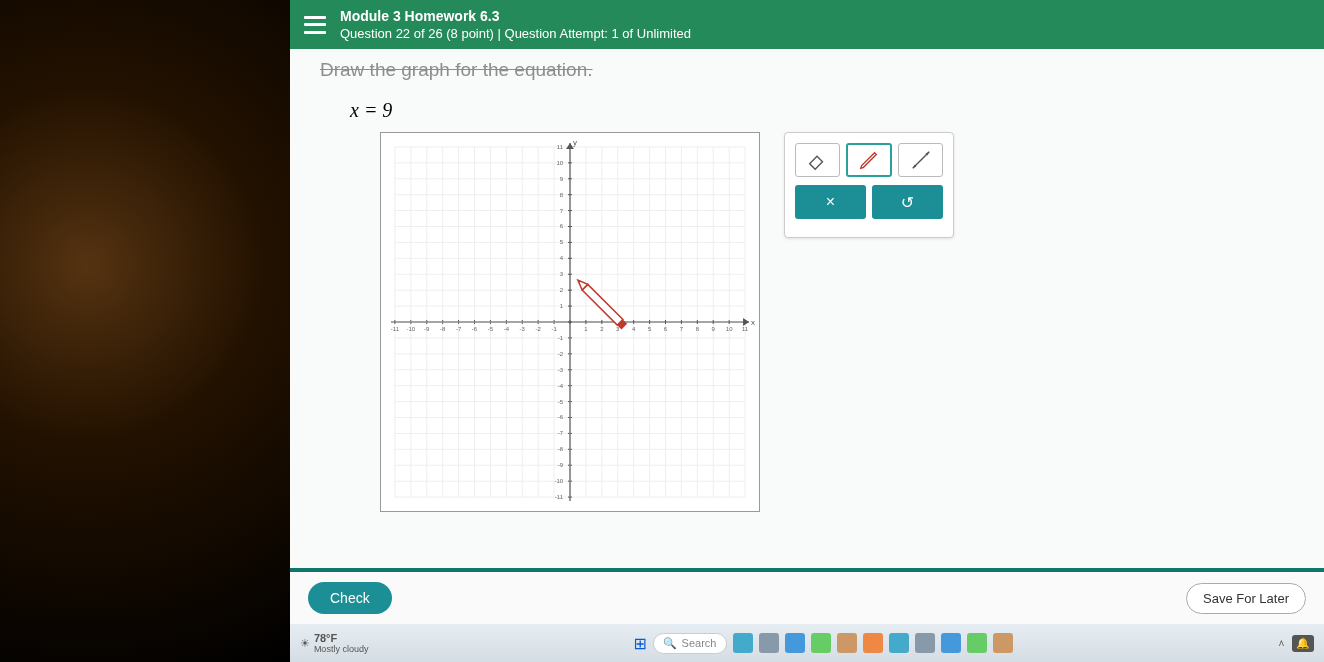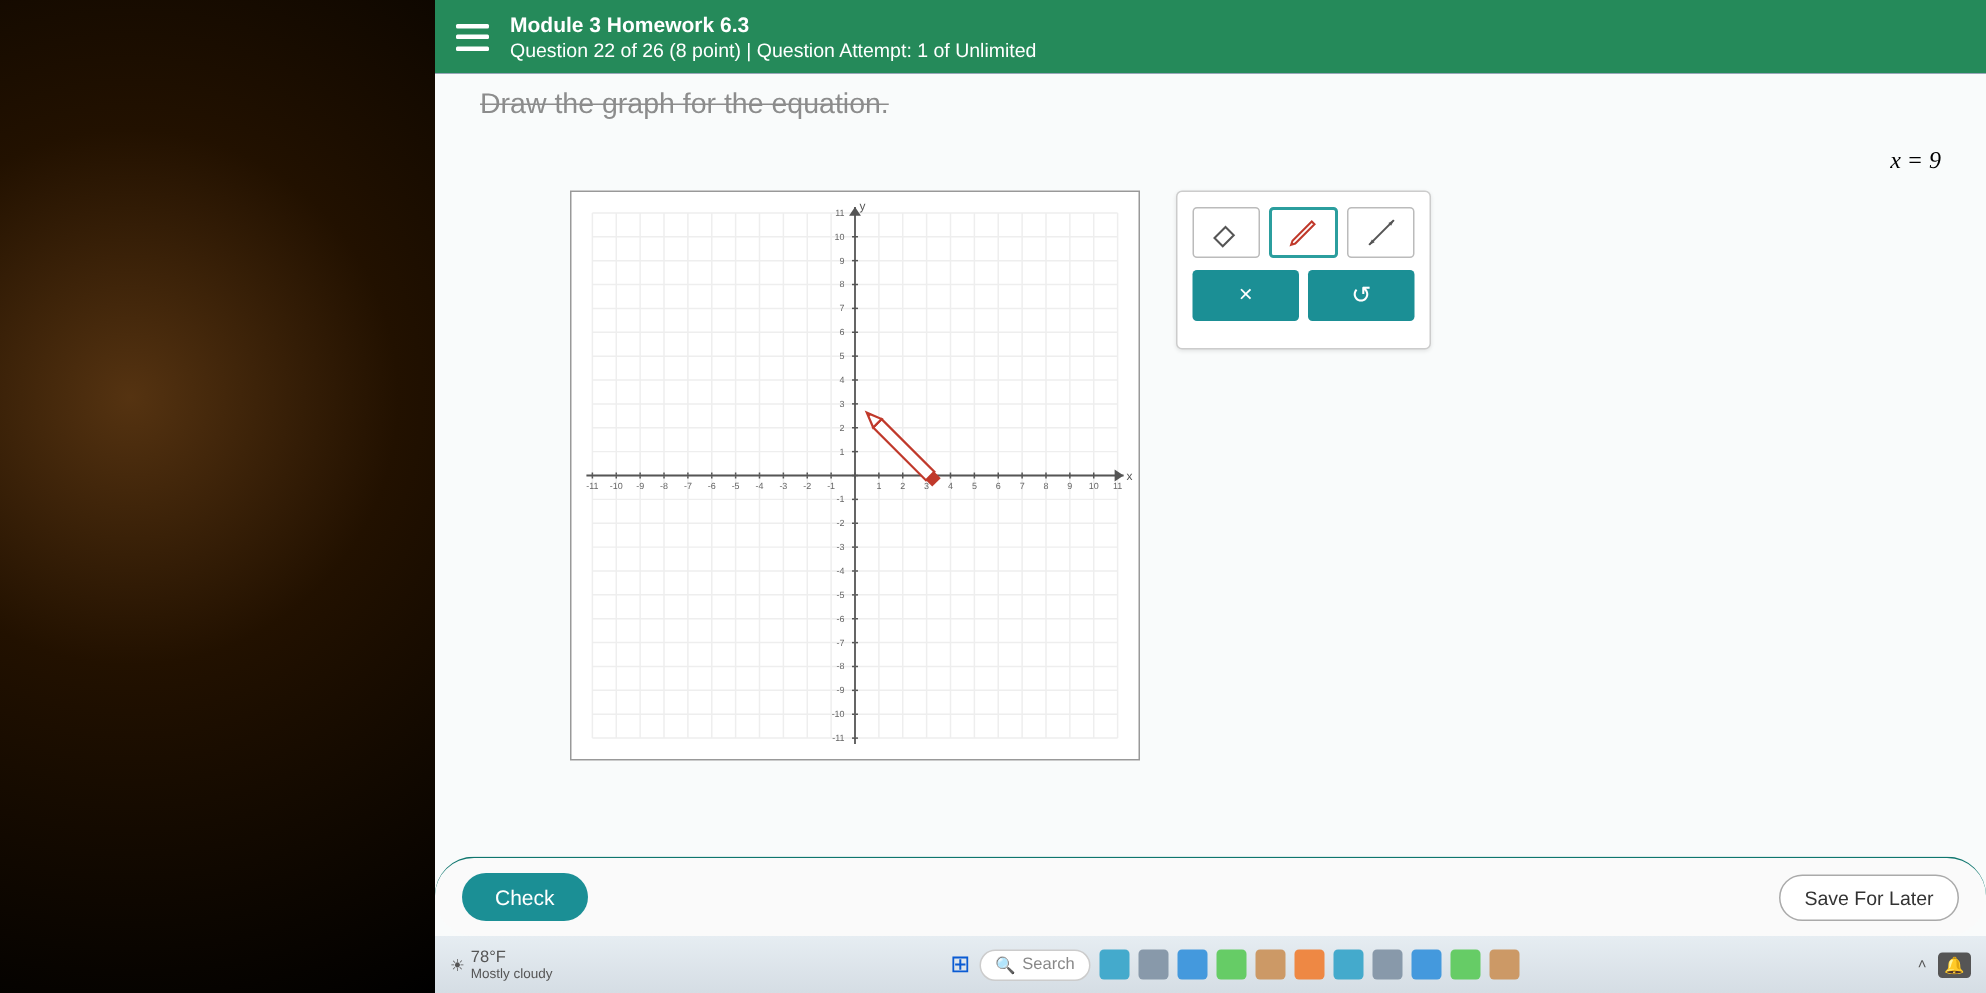--- a/index.html
+++ b/index.html
@@ -6,37 +6,37 @@
   body { font-family: Arial, sans-serif; background: #333; width: 1324px; height: 662px; overflow: hidden; position: relative; }
   
   
   .desk-left {
     position: absolute; left: 0; top: 0; width: 290px; height: 100%;
     background: radial-gradient(circle at 30% 40%, #553311 0%, #221100 40%, #000 100%);
   }
   
   .screen {
     position: absolute; left: 290px; top: 0; right: 0; bottom: 0;
-    background: #4c1d95; display: flex; flex-direction: column;
+    background: #c2410c; display: flex; flex-direction: column;
   }
   
   .header {
     background: #258a5a; color: #fff; padding: 8px 14px; display: flex; align-items: center;
     gap: 14px;
   }
   .menu-icon { width: 22px; height: 18px; display: flex; flex-direction: column; justify-content: space-between; cursor: pointer; }
   .menu-icon span { height: 3px; background: #fff; border-radius: 1px; }
   .header-text .title { font-size: 14px; font-weight: bold; }
   .header-text .sub { font-size: 13px; margin-top: 2px; }
   
   .problem-area {
     flex: 1; background: #f9fbfb; padding: 10px 30px 0 30px; overflow: hidden; position: relative;
   }
   .prompt-text { font-size: 19px; color: #444; text-decoration: line-through; opacity: 0.6; }
-  .equation { font-family: 'Times New Roman', serif; font-size: 16px; margin: 18px 0 10px 30px; font-style: italic; text-align: right; }
+  .equation { font-family: 'Times New Roman', serif; font-size: 20px; margin: 18px 0 10px 30px; font-style: italic; }
   
   .canvas-row { display: flex; gap: 24px; align-items: flex-start; margin-top: 10px; margin-left: 60px; }
   
   .graph-box {
     width: 380px; height: 380px; border: 1px solid #999; background: #fff; position: relative;
   }
   .graph-box svg { width: 100%; height: 100%; }
   
   .tool-panel {
     border: 1px solid #ccc; border-radius: 4px; background: #fff; padding: 10px; width: 170px;
@@ -45,23 +45,22 @@
   .tool-row { display: flex; gap: 6px; margin-bottom: 8px; }
   .tool-btn { flex:1; min-width: 44px; height: 34px; border: 1px solid #bbb; border-radius: 3px; background: #fff; display:flex; align-items:center; justify-content:center; cursor:pointer; }
   .tool-btn.selected { border: 2px solid #2b9e9e; }
   .tool-btn svg { width: 22px; height: 22px; }
   .action-btn { flex:1; height: 34px; background: #1b8f95; color:#fff; border:none; border-radius:3px; font-size:16px; cursor:pointer; display:flex; align-items:center; justify-content:center; }
   
   .footer {
     position: absolute; left: 0; right: 0; bottom: 38px;
     display: flex; align-items: center; padding: 10px 18px;
     background: #fafafa;
-    border-top: 1px solid #0f766e;
+    border-top: 4px solid #0f766e;
     justify-content: space-between;
-    border-radius: 26px;
   }
   .check-btn {
     background: #1b8f95; color:#fff; border:none; border-radius: 18px;
     padding: 8px 22px; font-size: 14px; cursor:pointer;
   }
   .footer-right { display:flex; gap:24px; align-items:center; }
   .pill-btn {
     background:#fff; border:1px solid #aaa; border-radius:18px; padding:7px 16px;
     font-size:13px; cursor:pointer; color:#333;
   }
@@ -317,21 +316,21 @@
       <button class="check-btn">Check</button>
       <div class="footer-right">
         <button class="pill-btn">Save For Later</button>
       </div>
     </div>
 
     <div class="taskbar">
       <div class="weather">
         <span>☀</span>
         <div>
-          <div style="font-weight:normal">78°F</div>
+          <div style="font-weight:bold">78°F</div>
           <div style="font-size:9px">Mostly cloudy</div>
         </div>
       </div>
       <div class="spacer"></div>
       <div class="center">
         <span style="color:#0a5bd3;font-size:16px;">⊞</span>
         <div class="searchbox">
           <span>🔍</span>
           <span>Search</span>
         </div>

